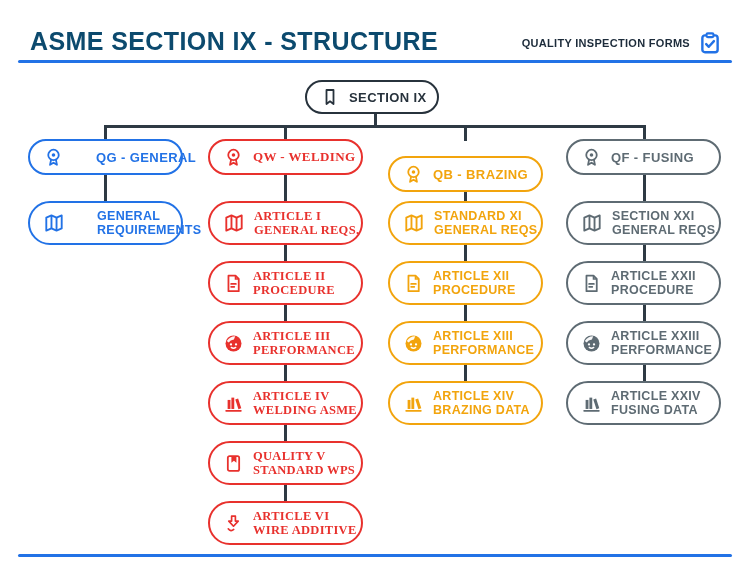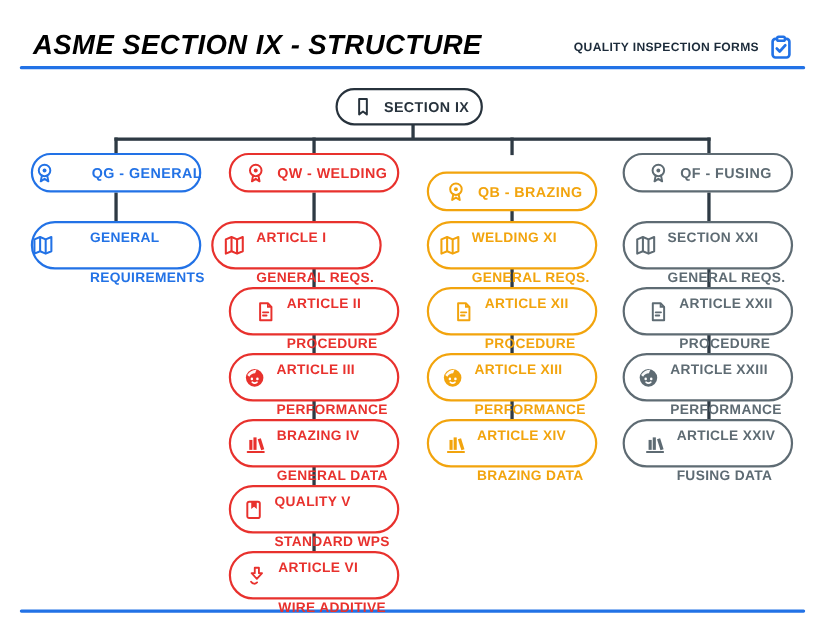--- a/index.html
+++ b/index.html
@@ -1,41 +1,41 @@
 <!DOCTYPE html>
 <html><head>
 <meta charset="utf-8">
 <style>
   html,body{margin:0;padding:0;background:#fff;}
   body{font-family:"Liberation Sans", sans-serif;}
   .page{position:relative;width:750px;height:580px;background:#fff;overflow:hidden;}
 
   
   .title{position:absolute;left:30px;top:27px;font-size:25px;font-weight:bold;
-         letter-spacing:.4px;color:#000000;white-space:nowrap;font-style:italic;}
+         letter-spacing:.4px;color:#0c4a6e;white-space:nowrap;}
   .brand{position:absolute;right:28px;top:31px;display:flex;align-items:center;gap:8px;}
   .brand-label{font-size:11px;font-weight:bold;letter-spacing:.3px;color:#1C2B3A;white-space:nowrap;}
   .rule{position:absolute;left:18px;width:714px;height:3px;background:#2272E6;border-radius:2px;}
   .rule-top{top:60px;} .rule-bottom{top:554px;}
 
   
   .conn{position:absolute;background:#2E3A44;}
   .conn.v{width:3px;} .conn.h{height:3px;}
 
   
   .node{position:absolute;display:flex;align-items:center;gap:9px;
         background:#fff;border:2.4px solid currentColor;box-sizing:border-box;
-        padding:0 10px 0 13px;justify-content:center;}
+        padding:0 10px 0 13px;}
   .node-root{height:34px;border-radius:17px;color:#27323C;}
   .node-head{height:36px;border-radius:18px;width:155px;}
   .node-art{height:44px;border-radius:22px;width:155px;}
   .node .lbl{font-size:13px;font-weight:bold;letter-spacing:.4px;white-space:nowrap;}
   .node .lines{display:flex;flex-direction:column;line-height:1.12;}
-  .node .lines span{font-size:12.5px;font-weight:bold;letter-spacing:.3px;white-space:nowrap;margin-top:22px;}
-  .c-blue{color:#2272E6;gap:32px;} .c-red{color:#E8312D;} .c-amber{color:#F2A40D;} .c-gray{color:#5E6B73;}
+  .node .lines span{font-size:12.5px;font-weight:bold;letter-spacing:.3px;white-space:nowrap;}
+  .c-blue{color:#2272E6;gap:32px;} .c-red{color:#E8312D;font-family:Liberation Serif, serif;} .c-amber{color:#F2A40D;} .c-gray{color:#5E6B73;}
   .icon{flex:0 0 auto;display:block;}
 </style>
 </head>
 <body>
 
 <svg width="0" height="0" style="position:absolute">
   <defs>
     <g id="i-bookmark">
         <path d="M6.5 3h7v14l-3.5-2.7L6.5 17z" fill="none" stroke="currentColor" stroke-width="1.8" stroke-linejoin="round"></path>
       </g>
@@ -142,21 +142,21 @@
       <span>REQUIREMENTS</span>
     </span>
   </div>
 
   <div class="node node-head c-red" style="left:208px;top:139px">
     <svg class="icon" width="21" height="21" viewBox="0 0 20 20">
         <use href="#i-award"></use>
       </svg>
     <span class="lbl">QW - WELDING</span>
   </div>
-  <div class="node node-art c-red" style="left:192px;top:201px">
+  <div class="node node-art c-red" style="left:208px;top:201px">
     <svg class="icon" width="22" height="22" viewBox="0 0 20 20">
         <use href="#i-openmap"></use>
       </svg>
     <span class="lines">
       <span>ARTICLE I</span>
       <span>GENERAL REQS.</span>
     </span>
   </div>
   <div class="node node-art c-red" style="left:208px;top:261px">
     <svg class="icon" width="21" height="21" viewBox="0 0 20 20">
@@ -174,22 +174,22 @@
     <span class="lines">
       <span>ARTICLE III</span>
       <span>PERFORMANCE</span>
     </span>
   </div>
   <div class="node node-art c-red" style="left:208px;top:381px">
     <svg class="icon" width="21" height="21" viewBox="0 0 20 20">
         <use href="#i-books"></use>
       </svg>
     <span class="lines">
-      <span>BRAZING IV</span>
-      <span>GENERAL DATA</span>
+      <span>ARTICLE IV</span>
+      <span>WELDING ASME</span>
     </span>
   </div>
   <div class="node node-art c-red" style="left:208px;top:441px">
     <svg class="icon" width="21" height="21" viewBox="0 0 20 20">
         <use href="#i-bookmk"></use>
       </svg>
     <span class="lines">
       <span>QUALITY V</span>
       <span>STANDARD WPS</span>
     </span>
@@ -208,21 +208,21 @@
     <svg class="icon" width="21" height="21" viewBox="0 0 20 20">
         <use href="#i-award"></use>
       </svg>
     <span class="lbl">QB - BRAZING</span>
   </div>
   <div class="node node-art c-amber" style="left:388px;top:201px">
     <svg class="icon" width="22" height="22" viewBox="0 0 20 20">
         <use href="#i-openmap"></use>
       </svg>
     <span class="lines">
-      <span>WELDING XI</span>
+      <span>STANDARD XI</span>
       <span>GENERAL REQS.</span>
     </span>
   </div>
   <div class="node node-art c-amber" style="left:388px;top:261px">
     <svg class="icon" width="21" height="21" viewBox="0 0 20 20">
         <use href="#i-doc"></use>
       </svg>
     <span class="lines">
       <span>ARTICLE XII</span>
       <span>PROCEDURE</span>

